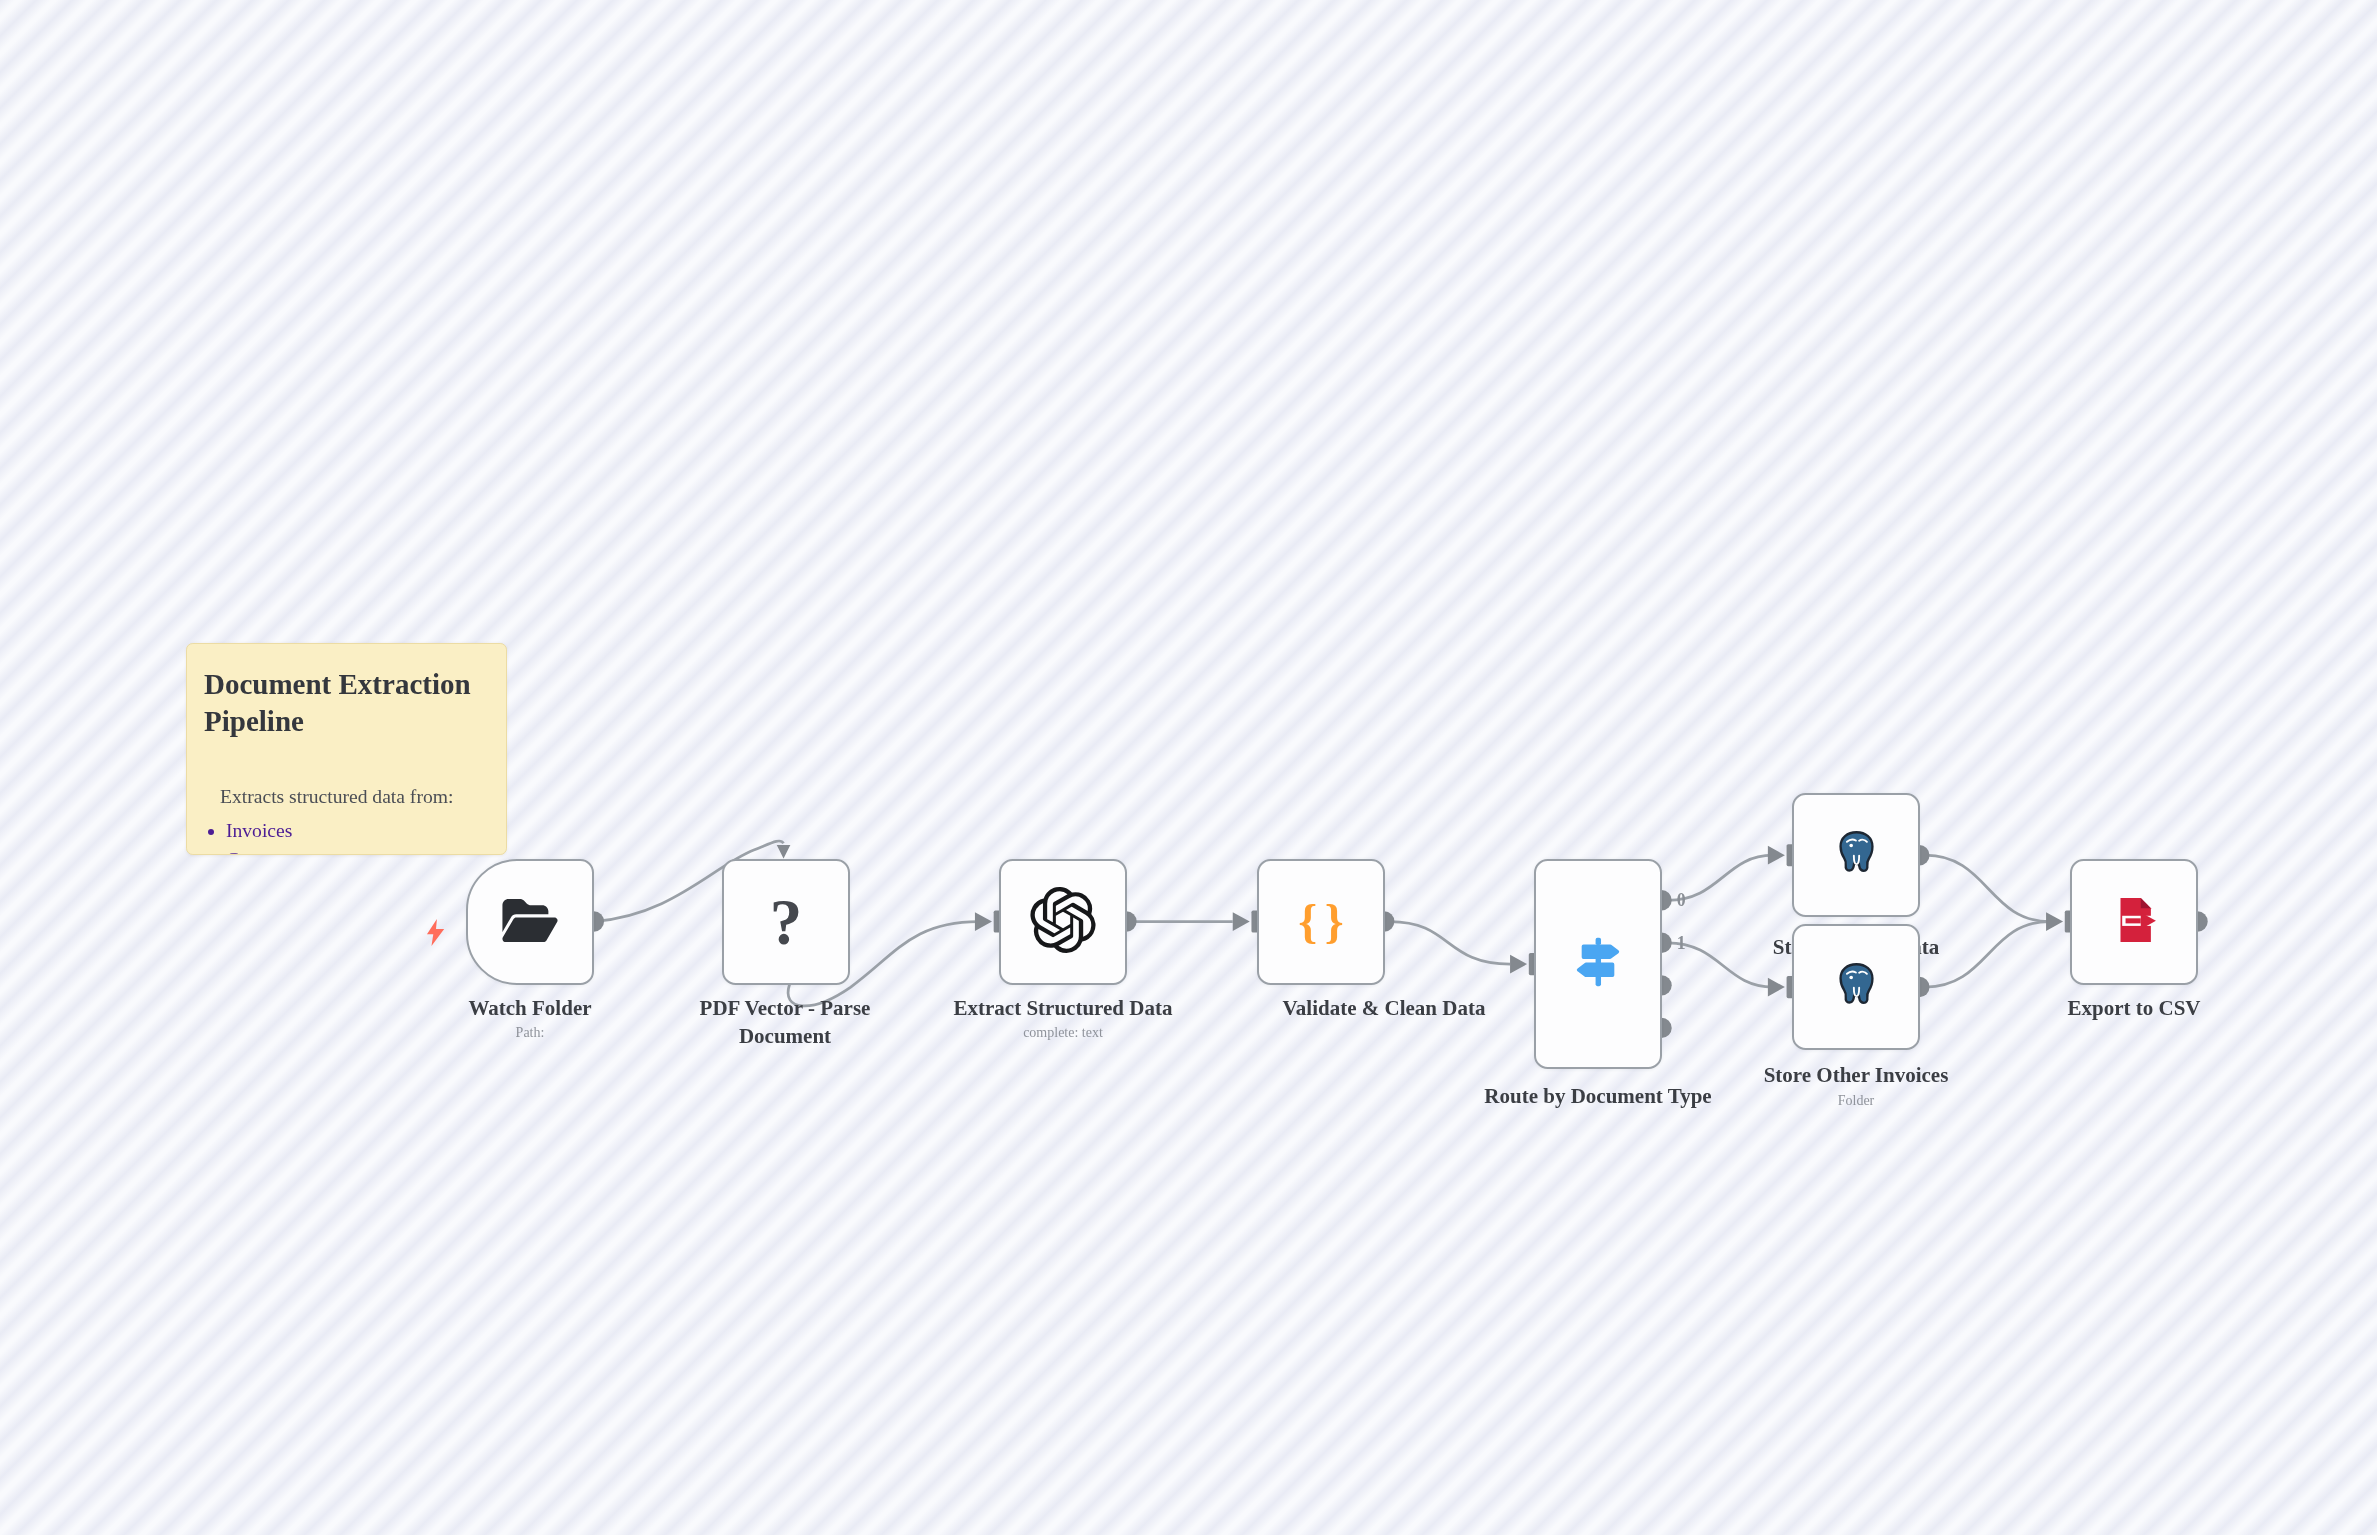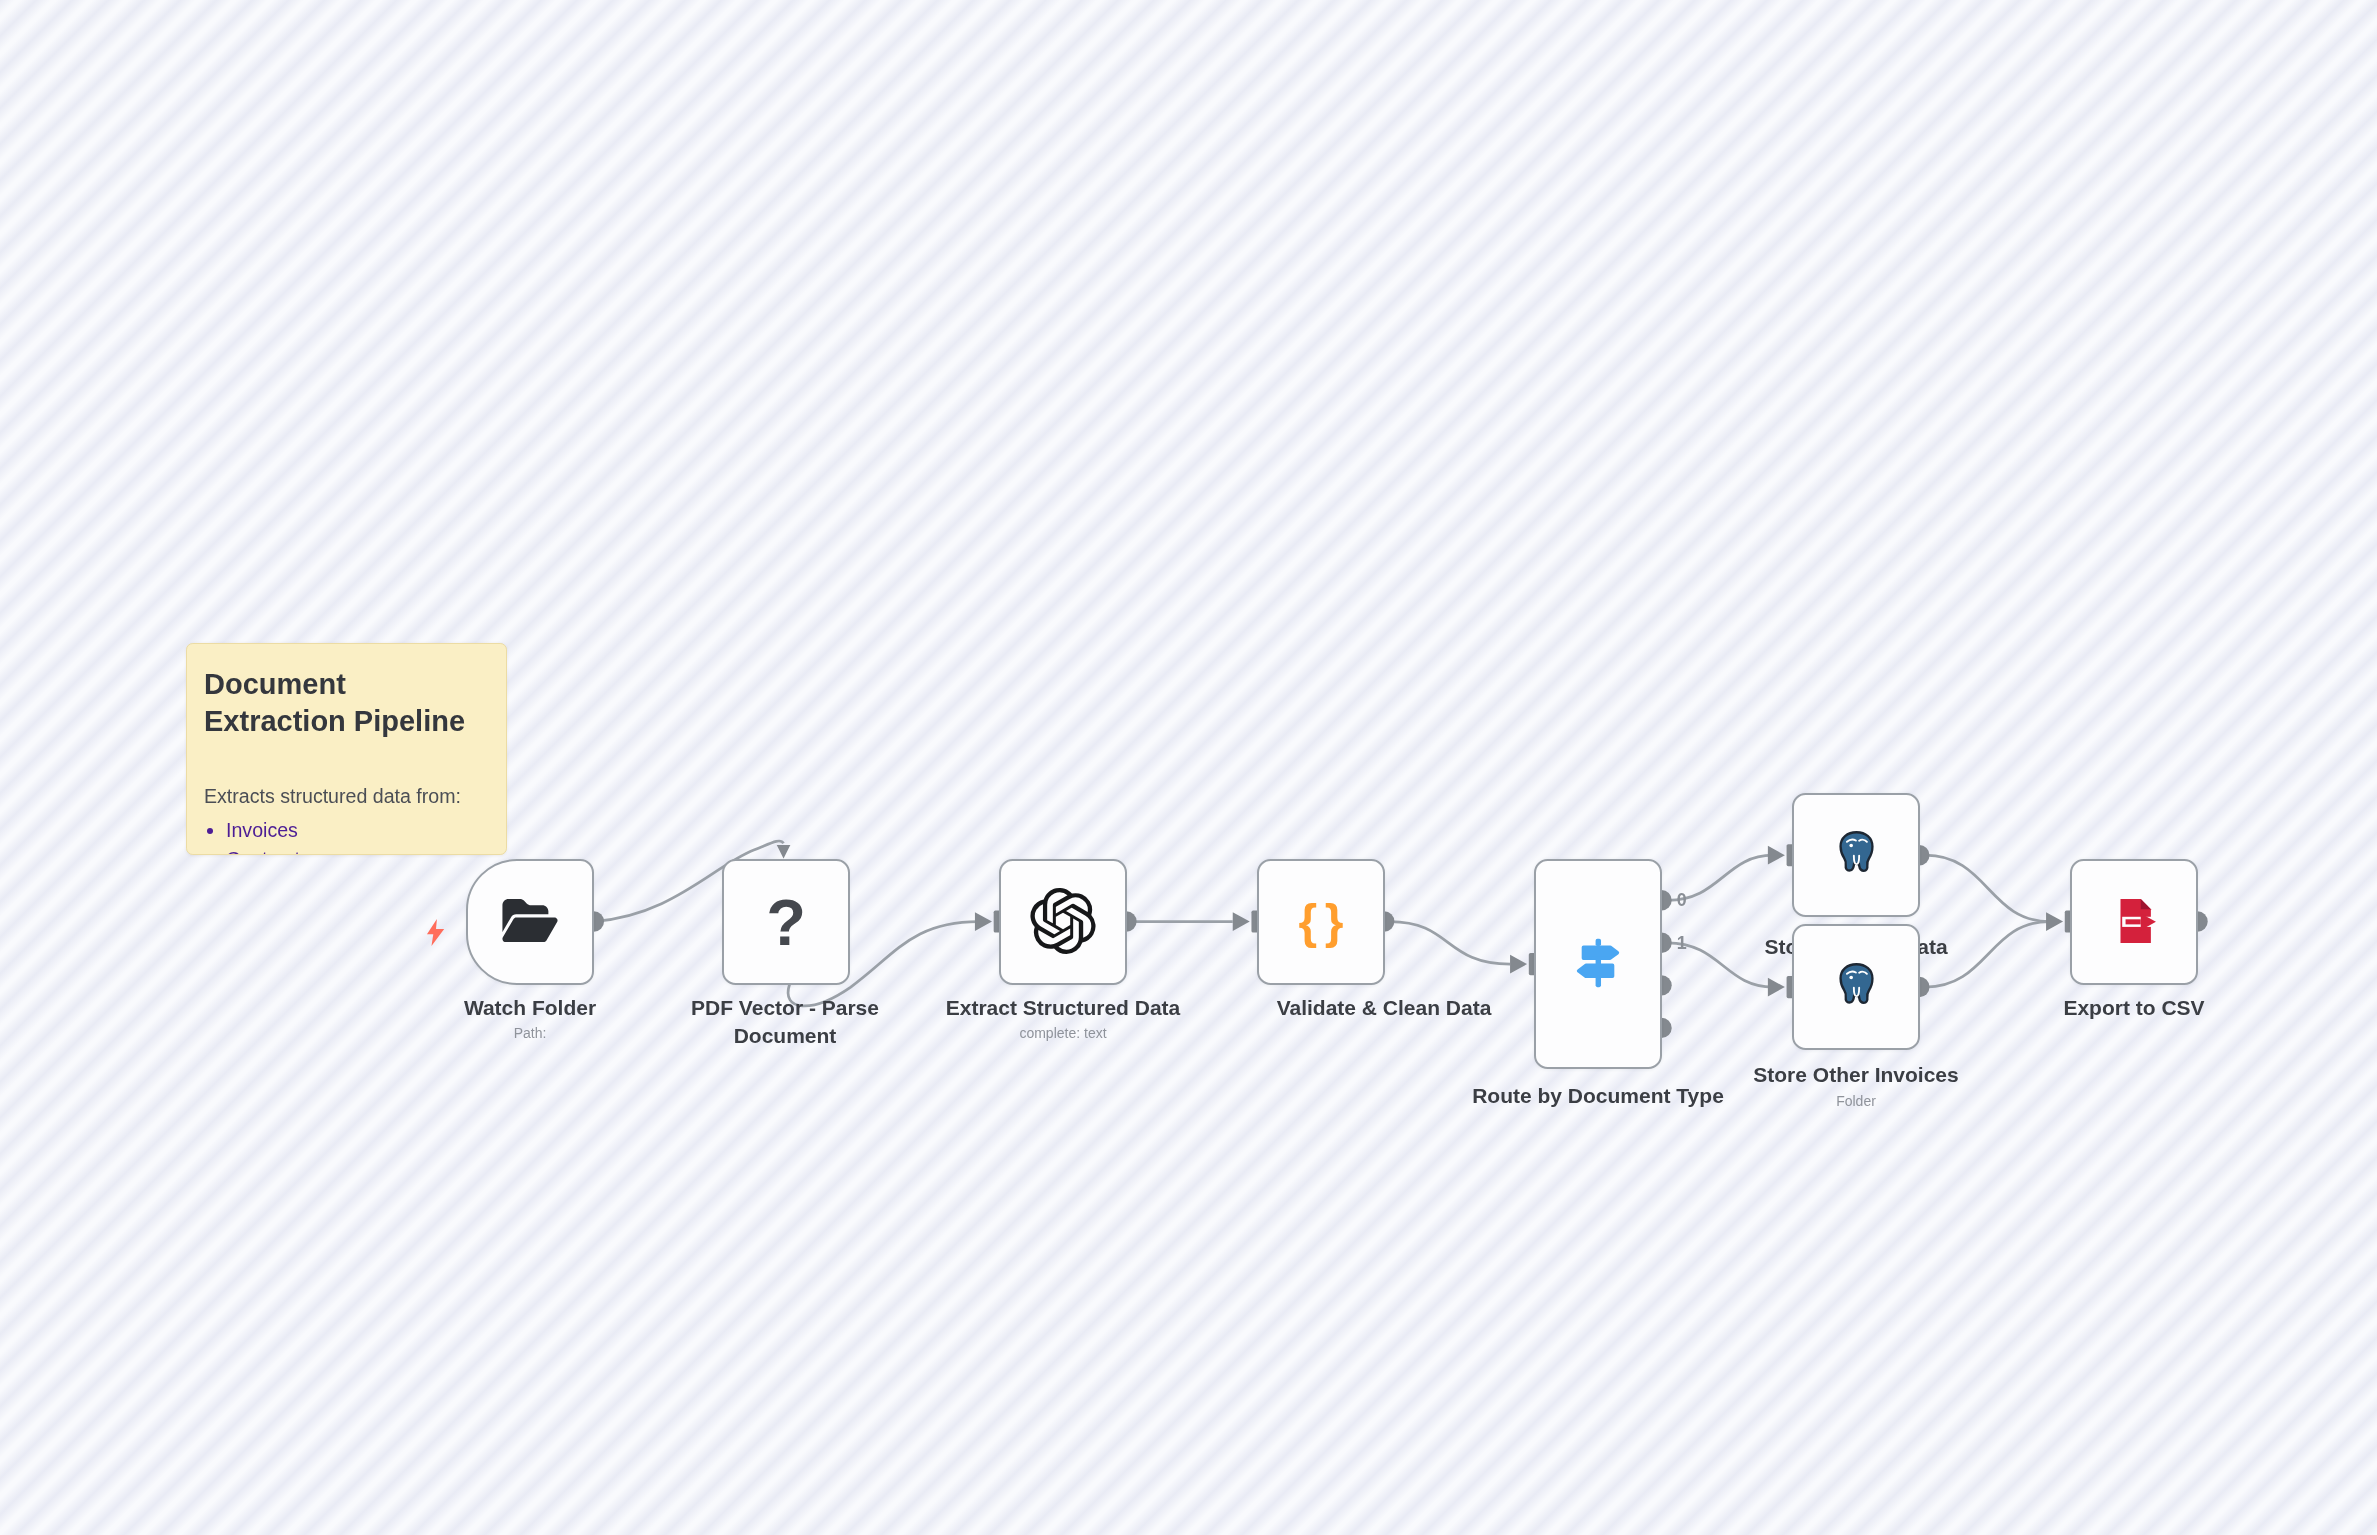--- a/index.html
+++ b/index.html
@@ -1,29 +1,29 @@
 <!DOCTYPE html>
 <html style="font-size:13.6px"><head>
 <meta charset="utf-8">
 <style>
   html,body{margin:0;padding:0;background:#f9fafd;}
   .canvas{
     position:relative;width:2377px;height:1536px;overflow:hidden;
-    font-family:Liberation Sans, sans-serif;
+    font-family:Liberation Serif, serif;
     background:repeating-linear-gradient(135deg,#e9ebf5 0px,#f9fafd 11px,#f9fafd 14.5px,#e9ebf5 25.5px);
   }
   
   .sticky{
     position:absolute;left:186px;top:643px;width:321px;height:212px;box-sizing:border-box;
     background:#faefc5;border:0.9px solid #ecdca4;border-radius:6.8px;
     padding:22px 17px 0 17px;overflow:hidden;z-index:1;
     box-shadow:0 0.9px 2.6px rgba(90,70,20,.08);
   }
   .sticky-title{font-size:29px;font-weight:700;color:#34373d;line-height:37px;margin-bottom:44px;}
-  .sticky-intro{font-size:19.6px;color:#4b4e55;line-height:25.5px;margin-bottom:6.8px;}
+  .sticky-intro{font-size:19.6px;color:#4b4e55;line-height:25.5px;margin-bottom:6.8px;margin-left:16px;}
   .sticky ul{margin:0;padding:0 0 0 22px;}
   .sticky li{font-size:19.6px;color:#4c1d95;line-height:29px;}
   
   svg.wires{position:absolute;left:0;top:0;z-index:2;}
   svg.wires path.wire{stroke:#9aa0a7;stroke-width:3.2;fill:none;}
   .port-label{font-size:21px;font-weight:600;fill:#8a8f96;}
   
   .node{
     position:absolute;width:128px;height:126px;box-sizing:border-box;
     background:#fdfdfe;border:2.6px solid #9aa0a7;border-radius:13.6px;

